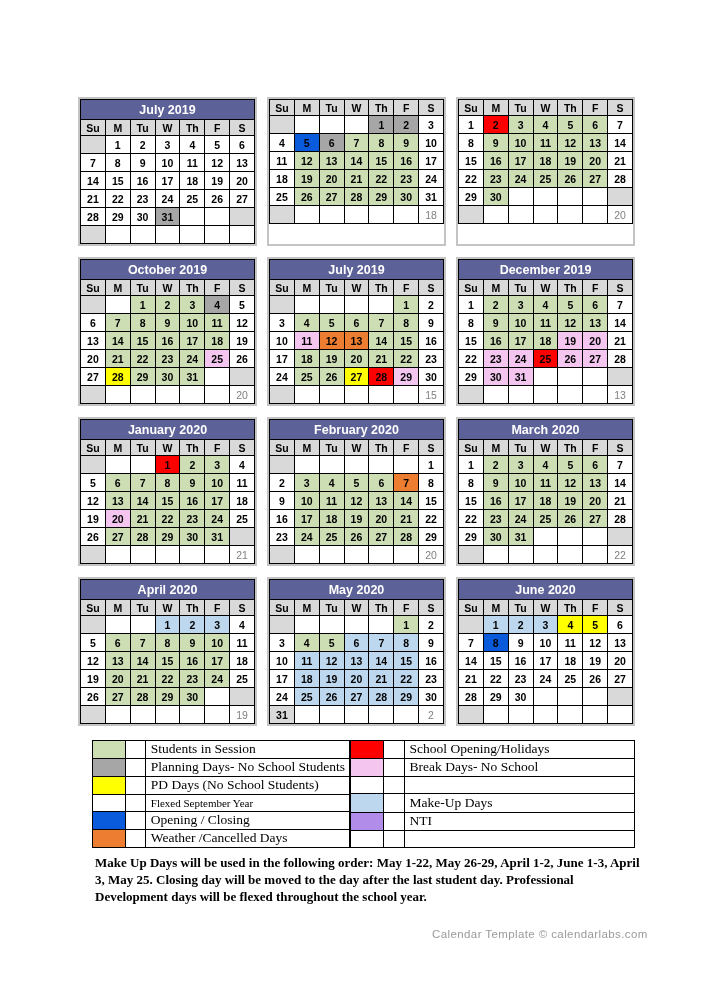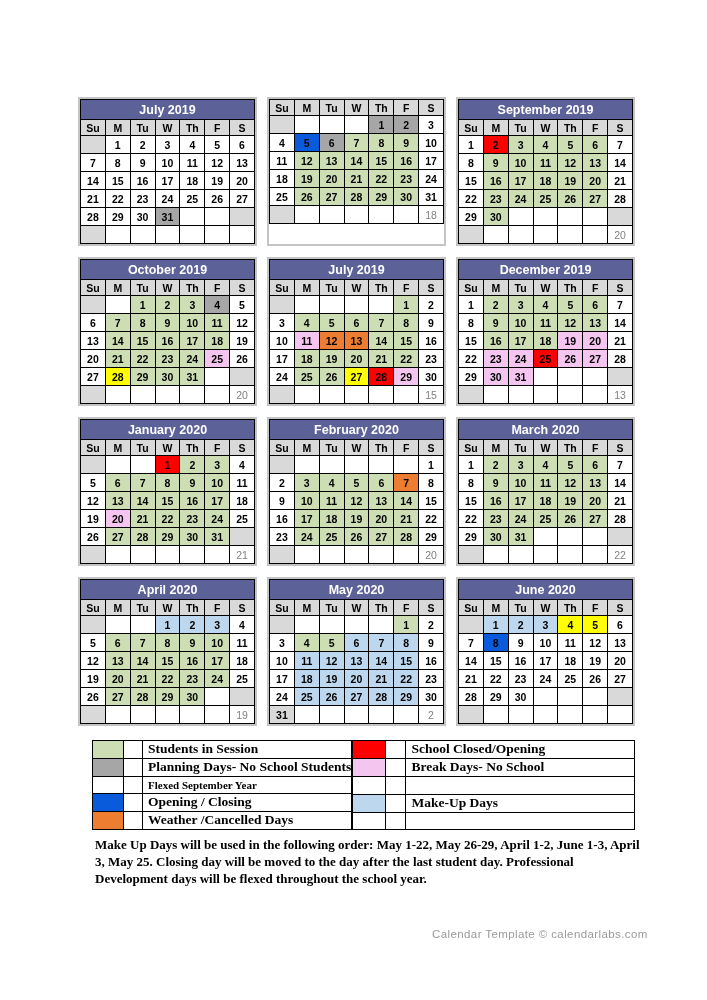--- a/index.html
+++ b/index.html
@@ -24,21 +24,21 @@
   .month .dow{font-size:10.5px;font-weight:bold;height:15px;text-align:center;}
   .month td{height:17px;text-align:center;font-size:10.5px;font-weight:bold;color:#000;}
   .month td.count{font-weight:normal;}
   .legend{display:flex;margin:14px 0 0 14px;}
   .legend table{border-collapse:collapse;}
   .legend td{border:1px solid #000;height:15px;padding:0;}
   .legend .sw{width:33px;}
   .legend .sp{width:20px;}
   .legend .lab{
     font-family:"Liberation Serif",serif;font-size:13.5px;
-    padding:0 0 1px 5px;white-space:nowrap;font-weight:bold;
+    padding:0 0 1px 5px;white-space:nowrap;
   }
   .legend .lab.small{font-size:11px;}
   .legend .lab.left-col{width:198px;}
   .legend .lab.right-col{width:226px;}
   .note{
     margin:7px 0 0 17px;width:545px;
     font-family:"Liberation Serif",serif;font-weight:bold;
     font-size:13px;line-height:1.3;color:#000;
   }
   .footer{
@@ -189,23 +189,20 @@
               <td></td>
               <td class="count" style="color: rgb(127, 127, 127);">18</td>
             </tr>
           </tbody>
         </table>
       </div>
       <div class="month">
         <table>
           <tbody>
             <tr>
-              <th colspan="7" class="mh" style="background: rgb(92, 97, 151);">September 2019</th>
-            </tr>
-            <tr>
               <th class="dow" style="background: rgb(217, 217, 217);">Su</th>
               <th class="dow" style="background: rgb(217, 217, 217);">M</th>
               <th class="dow" style="background: rgb(217, 217, 217);">Tu</th>
               <th class="dow" style="background: rgb(217, 217, 217);">W</th>
               <th class="dow" style="background: rgb(217, 217, 217);">Th</th>
               <th class="dow" style="background: rgb(217, 217, 217);">F</th>
               <th class="dow" style="background: rgb(217, 217, 217);">S</th>
             </tr>
             <tr>
               <td>1</td>
@@ -920,20 +917,25 @@
             <td class="sw" style="background: rgb(205, 221, 180);"></td>
             <td class="sp"></td>
             <td class="lab left-col">Students in Session</td>
           </tr>
           <tr>
             <td class="sw" style="background: rgb(166, 166, 166);"></td>
             <td class="sp"></td>
             <td class="lab left-col">Planning Days- No School Students</td>
           </tr>
           <tr>
+            <td class="sw" style="background: rgb(255, 255, 0);"></td>
+            <td class="sp"></td>
+            <td class="lab left-col">PD Days (No School Students)</td>
+          </tr>
+          <tr>
             <td class="sw" style="background: rgb(255, 255, 255);"></td>
             <td class="sp"></td>
             <td class="lab left-col small">Flexed September Year</td>
           </tr>
           <tr>
             <td class="sw" style="background: rgb(10, 90, 220);"></td>
             <td class="sp"></td>
             <td class="lab left-col">Opening / Closing</td>
           </tr>
           <tr>
@@ -941,36 +943,41 @@
             <td class="sp"></td>
             <td class="lab left-col">Weather /Cancelled Days</td>
           </tr>
         </tbody>
       </table>
     <table>
         <tbody>
           <tr>
             <td class="sw" style="background: rgb(255, 0, 0);"></td>
             <td class="sp"></td>
-            <td class="lab right-col">School Closed/Opening</td>
+            <td class="lab right-col">School Opening/Holidays</td>
           </tr>
           <tr>
             <td class="sw" style="background: rgb(243, 197, 239);"></td>
             <td class="sp"></td>
             <td class="lab right-col">Break Days- No School</td>
           </tr>
           <tr>
             <td class="sw" style="background: rgb(255, 255, 255);"></td>
             <td class="sp"></td>
             <td class="lab right-col"></td>
           </tr>
           <tr>
             <td class="sw" style="background: rgb(189, 215, 238);"></td>
             <td class="sp"></td>
             <td class="lab right-col">Make-Up Days</td>
+          </tr>
+          <tr>
+            <td class="sw" style="background: rgb(177, 140, 232);"></td>
+            <td class="sp"></td>
+            <td class="lab right-col">NTI</td>
           </tr>
           <tr>
             <td class="sw" style="background: rgb(255, 255, 255);"></td>
             <td class="sp"></td>
             <td class="lab right-col"></td>
           </tr>
         </tbody>
       </table>
   </div>
   <div class="note">Make Up Days will be used in the following order: May 1-22, May 26-29, April 1-2, June 1-3, April 3, May 25.  Closing day will be moved to the day after the last student day.  Professional Development days will be flexed throughout the school year.</div>

